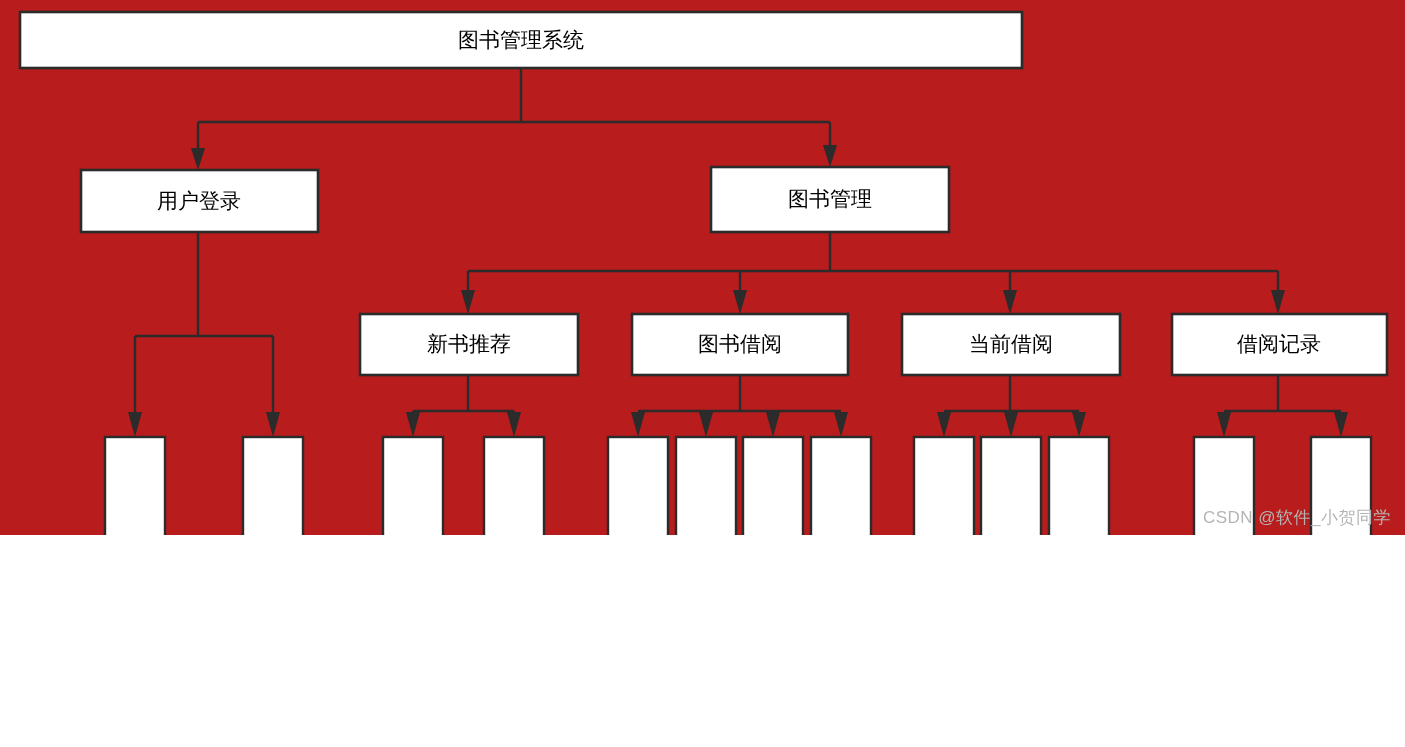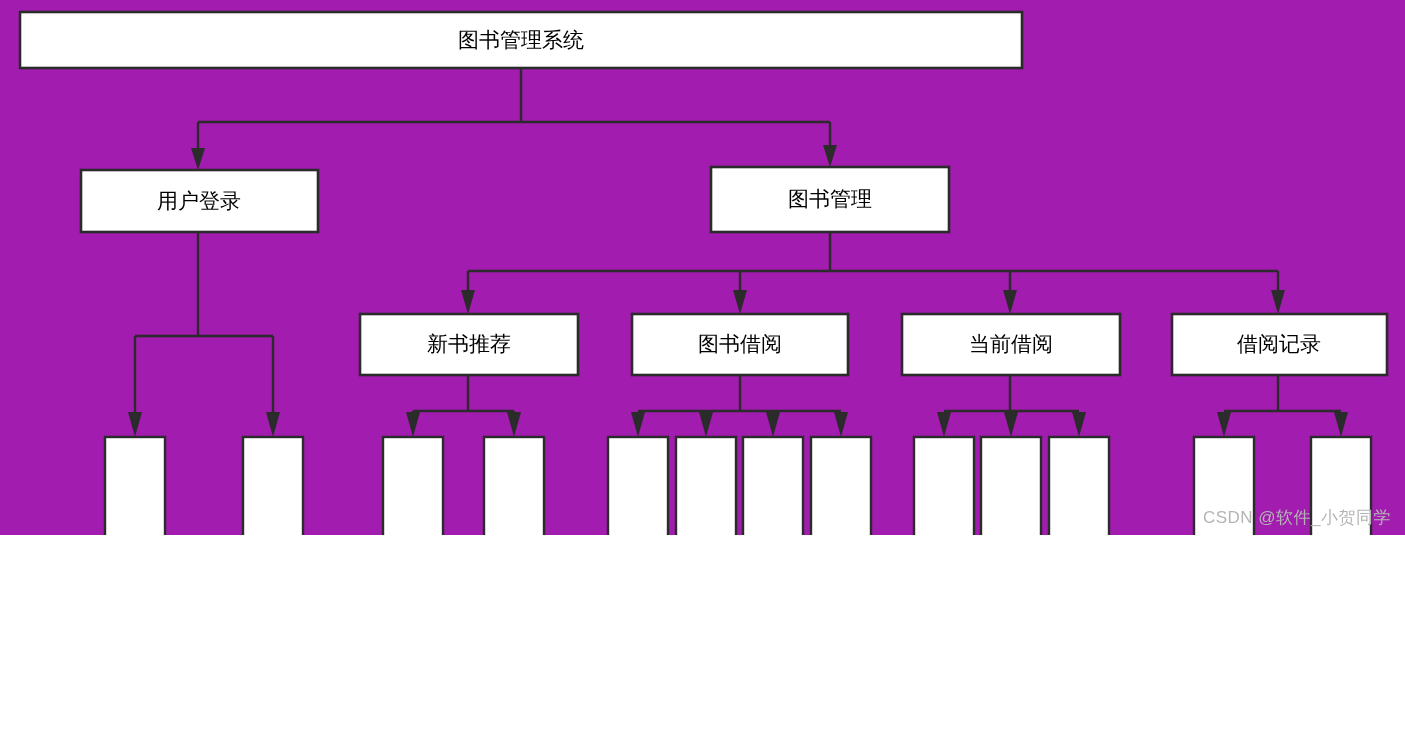--- a/index.html
+++ b/index.html
@@ -7,21 +7,21 @@
     padding: 0;
     background: #ffffff;
   }
   body {
     font-family: "Liberation Sans", "DejaVu Sans", sans-serif;
   }
   #diagram-root {
     position: relative;
     width: 1405px;
     height: 535px;
-    background: #a21caf;
+    background: #b91c1c;
     overflow: hidden;
   }
   svg#flow {
     position: absolute;
     left: 0;
     top: 0;
     width: 1405px;
     height: 747px;
     display: block;
   }

